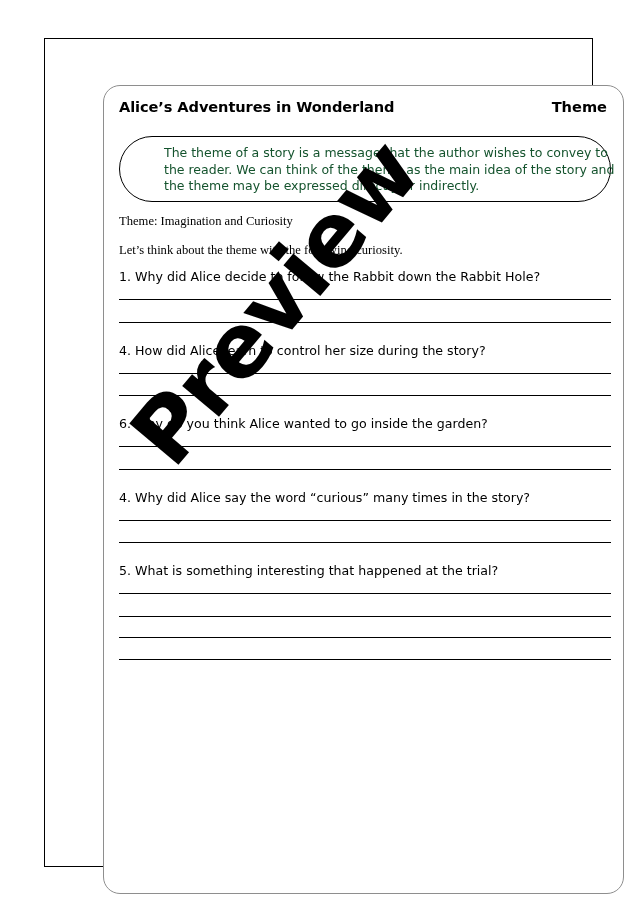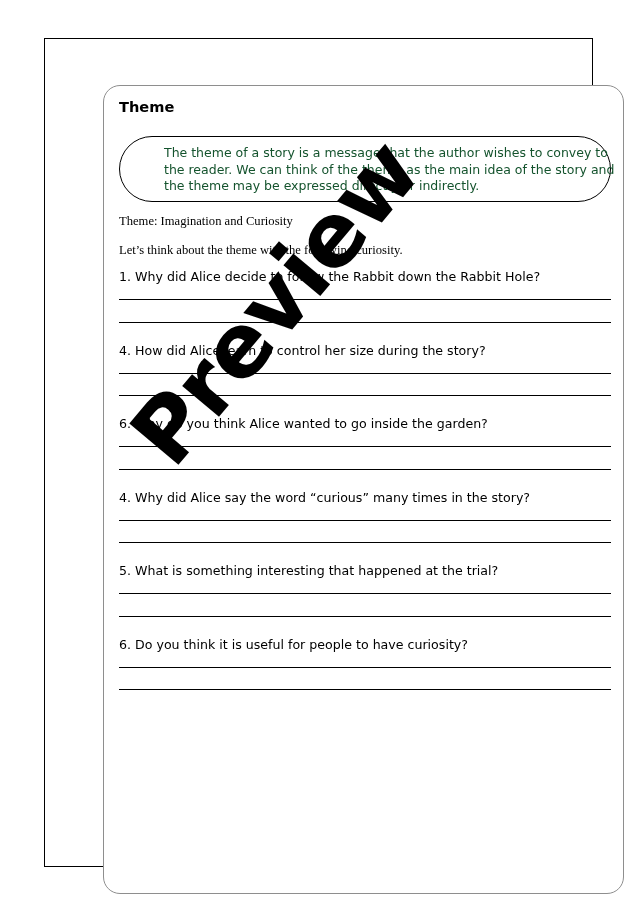--- a/index.html
+++ b/index.html
@@ -154,20 +154,21 @@
   }
 </style>
 </head>
 <body>
 
 <div class="page-frame">
 
   <div class="worksheet-card">
 
     <div class="header">
+      <div class="header-title">Alice’s Adventures in Wonderland</div>
       <div class="header-label">Theme</div>
     </div>
 
     <div class="definition-box">
       <div class="definition-text">The theme of a story is a message that the author wishes to convey to the reader. We can think of the theme as the main idea of the story and the theme may be expressed directly or indirectly.</div>
     </div>
 
     <div class="intro-block">
       <div class="intro-line">Theme: Imagination and Curiosity</div>
       <div class="intro-line">Let’s think about the theme with the following curiosity.</div>
@@ -209,21 +210,20 @@
 
       <div class="question-block">
         <div class="question-text">5. What is something interesting that happened at the trial?</div>
         <div class="answer-lines">
           <div class="answer-line"></div>
           <div class="answer-line"></div>
         </div>
       </div>
 
       <div class="question-block">
-        <div class="question-text">6. Do you think it is useful for people to have curiosity?</div>
         <div class="answer-lines">
           <div class="answer-line"></div>
           <div class="answer-line"></div>
         </div>
       </div>
 
 
     </div>
 
   </div>

